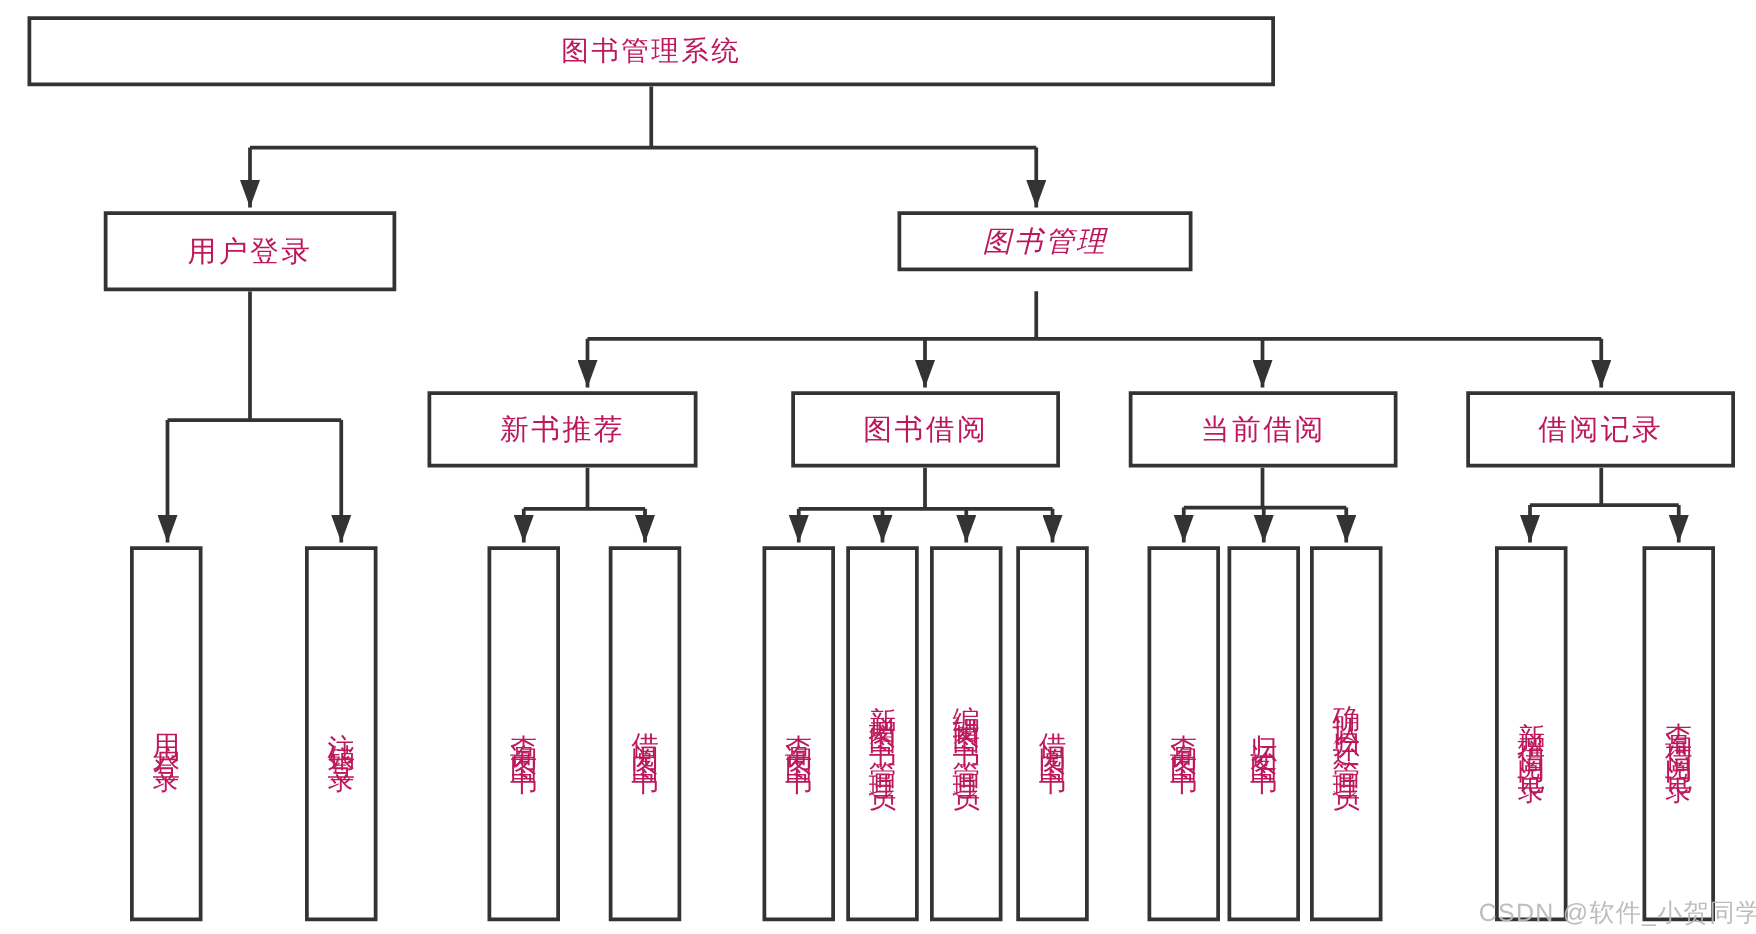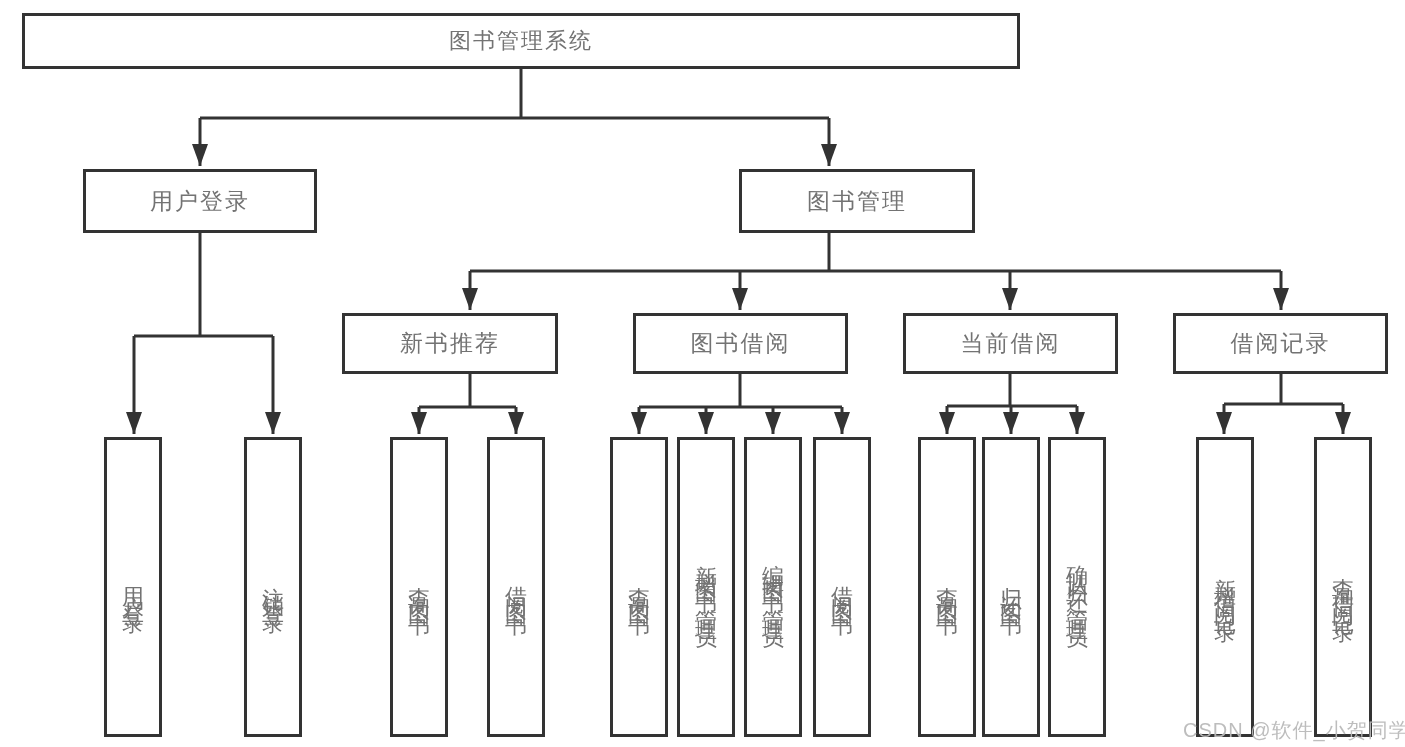--- a/index.html
+++ b/index.html
@@ -14,21 +14,21 @@
   .wires {
     position: absolute;
     left: 0; top: 0;
     width: 1405px; height: 747px;
   }
   .box {
     position: absolute;
     box-sizing: border-box;
     border: 3px solid #333333;
     background: #ffffff;
-    color: #737373;
+    color: #be185d;
   }
   .h-box {
     display: flex;
     align-items: center;
     justify-content: center;
     font-size: 23px;
     letter-spacing: 2px;
     white-space: nowrap;
   }
   .root-box { font-size: 22px; }
@@ -104,21 +104,21 @@
       <path d="M1281,374 V404"></path>
       <path d="M1224,404 H1343"></path>
       <path d="M1224,404 V434" marker-end="url(#arrow)"></path>
       <path d="M1343,404 V434" marker-end="url(#arrow)"></path>
     </g>
   </svg>
 
   <div class="box h-box root-box" style="left:22px; top:13px; width:998px; height:56px;">图书管理系统</div>
 
   <div class="box h-box" style="left:83px; top:169px; width:234px; height:64px;">用户登录</div>
-  <div class="box h-box" style="left:739px; top:169px; width:236px; height:64px;">图书管理</div>
+  <div class="box h-box" style="left:718px; top:169px; width:236px; height:48px;font-style:italic;">图书管理</div>
 
   <div class="box h-box" style="left:342px; top:313px; width:216px; height:61px;">新书推荐</div>
   <div class="box h-box" style="left:903px; top:313px; width:215px; height:61px;">当前借阅</div>
   <div class="box h-box" style="left:633px; top:313px; width:215px; height:61px;">图书借阅</div>
   <div class="box h-box" style="left:1173px; top:313px; width:215px; height:61px;">借阅记录</div>
 
   <div class="box v-box" style="left:104px;">用户登录</div>
   <div class="box v-box" style="left:244px;">注销登录</div>
 
   <div class="box v-box" style="left:390px;">查询图书</div>

